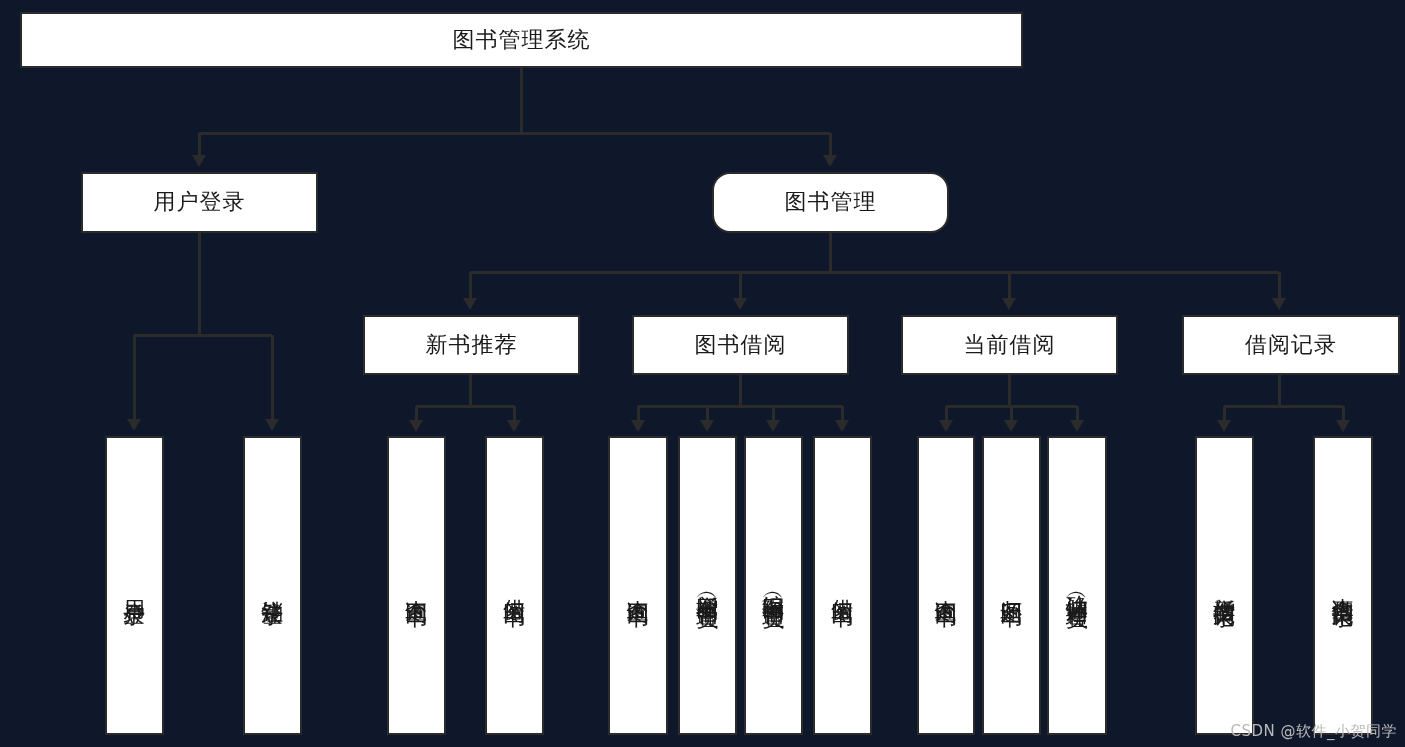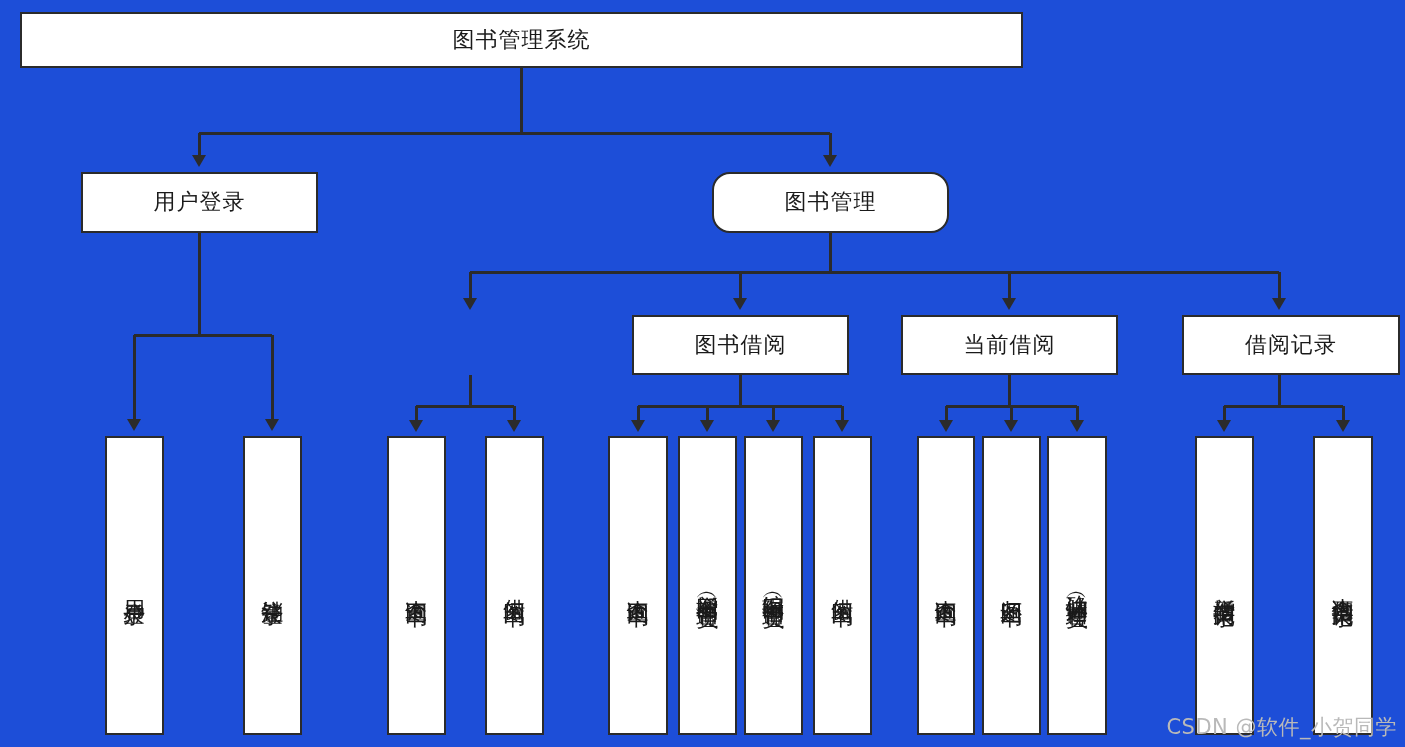--- a/index.html
+++ b/index.html
@@ -7,21 +7,21 @@
     padding: 0;
     background: #ffffff;
   }
   body {
     font-family: "DejaVu Sans", "Liberation Sans", sans-serif;
   }
   #canvas {
     position: relative;
     width: 1405px;
     height: 747px;
-    background: #1d4ed8;
+    background: #0f172a;
     overflow: hidden;
   }
   #wires {
     position: absolute;
     left: 0;
     top: 0;
     width: 1405px;
     height: 747px;
   }
   .node {
@@ -49,21 +49,21 @@
   }
   .node.vert .vtext {
     writing-mode: vertical-rl;
     text-orientation: upright;
     white-space: nowrap;
   }
   #watermark {
     position: absolute;
     right: 8px;
     bottom: 6px;
-    font-size: 21px;
+    font-size: 15px;
     color: #b9b9b9;
     letter-spacing: 0.5px;
     white-space: nowrap;
     pointer-events: none;
   }
 </style>
 </head>
 <body>
 
 <div id="canvas">
@@ -117,20 +117,21 @@
       <path d="M 1224 406 L 1224 421" marker-end="url(#arrow)"></path>
       <path d="M 1343 406 L 1343 421" marker-end="url(#arrow)"></path>
     </g>
   </svg>
 
   <div class="node horiz" style="left: 20px; top: 12px; width: 1003px; height: 56px;">图书管理系统</div>
 
   <div class="node horiz" style="left: 81px; top: 172px; width: 237px; height: 61px;">用户登录</div>
   <div class="node horiz" style="left: 712px; top: 172px; width: 237px; height: 61px; border-radius: 18px;">图书管理</div>
 
+  <div class="node horiz" style="left: 363px; top: 315px; width: 217px; height: 60px;">新书推荐</div>
   <div class="node horiz" style="left: 901px; top: 315px; width: 217px; height: 60px;">当前借阅</div>
   <div class="node horiz" style="left: 632px; top: 315px; width: 217px; height: 60px;">图书借阅</div>
   <div class="node horiz" style="left: 1170px; top: 315px; width: 218px; height: 60px; margin-left: 12px;">借阅记录</div>
 
   <div class="node vert" style="left: 105px; top: 436px; width: 59px; height: 299px;">
     <span class="vtext">用户登录</span>
   </div>
   <div class="node vert" style="left: 243px; top: 436px; width: 59px; height: 299px;">
     <span class="vtext">注销登录</span>
   </div>

